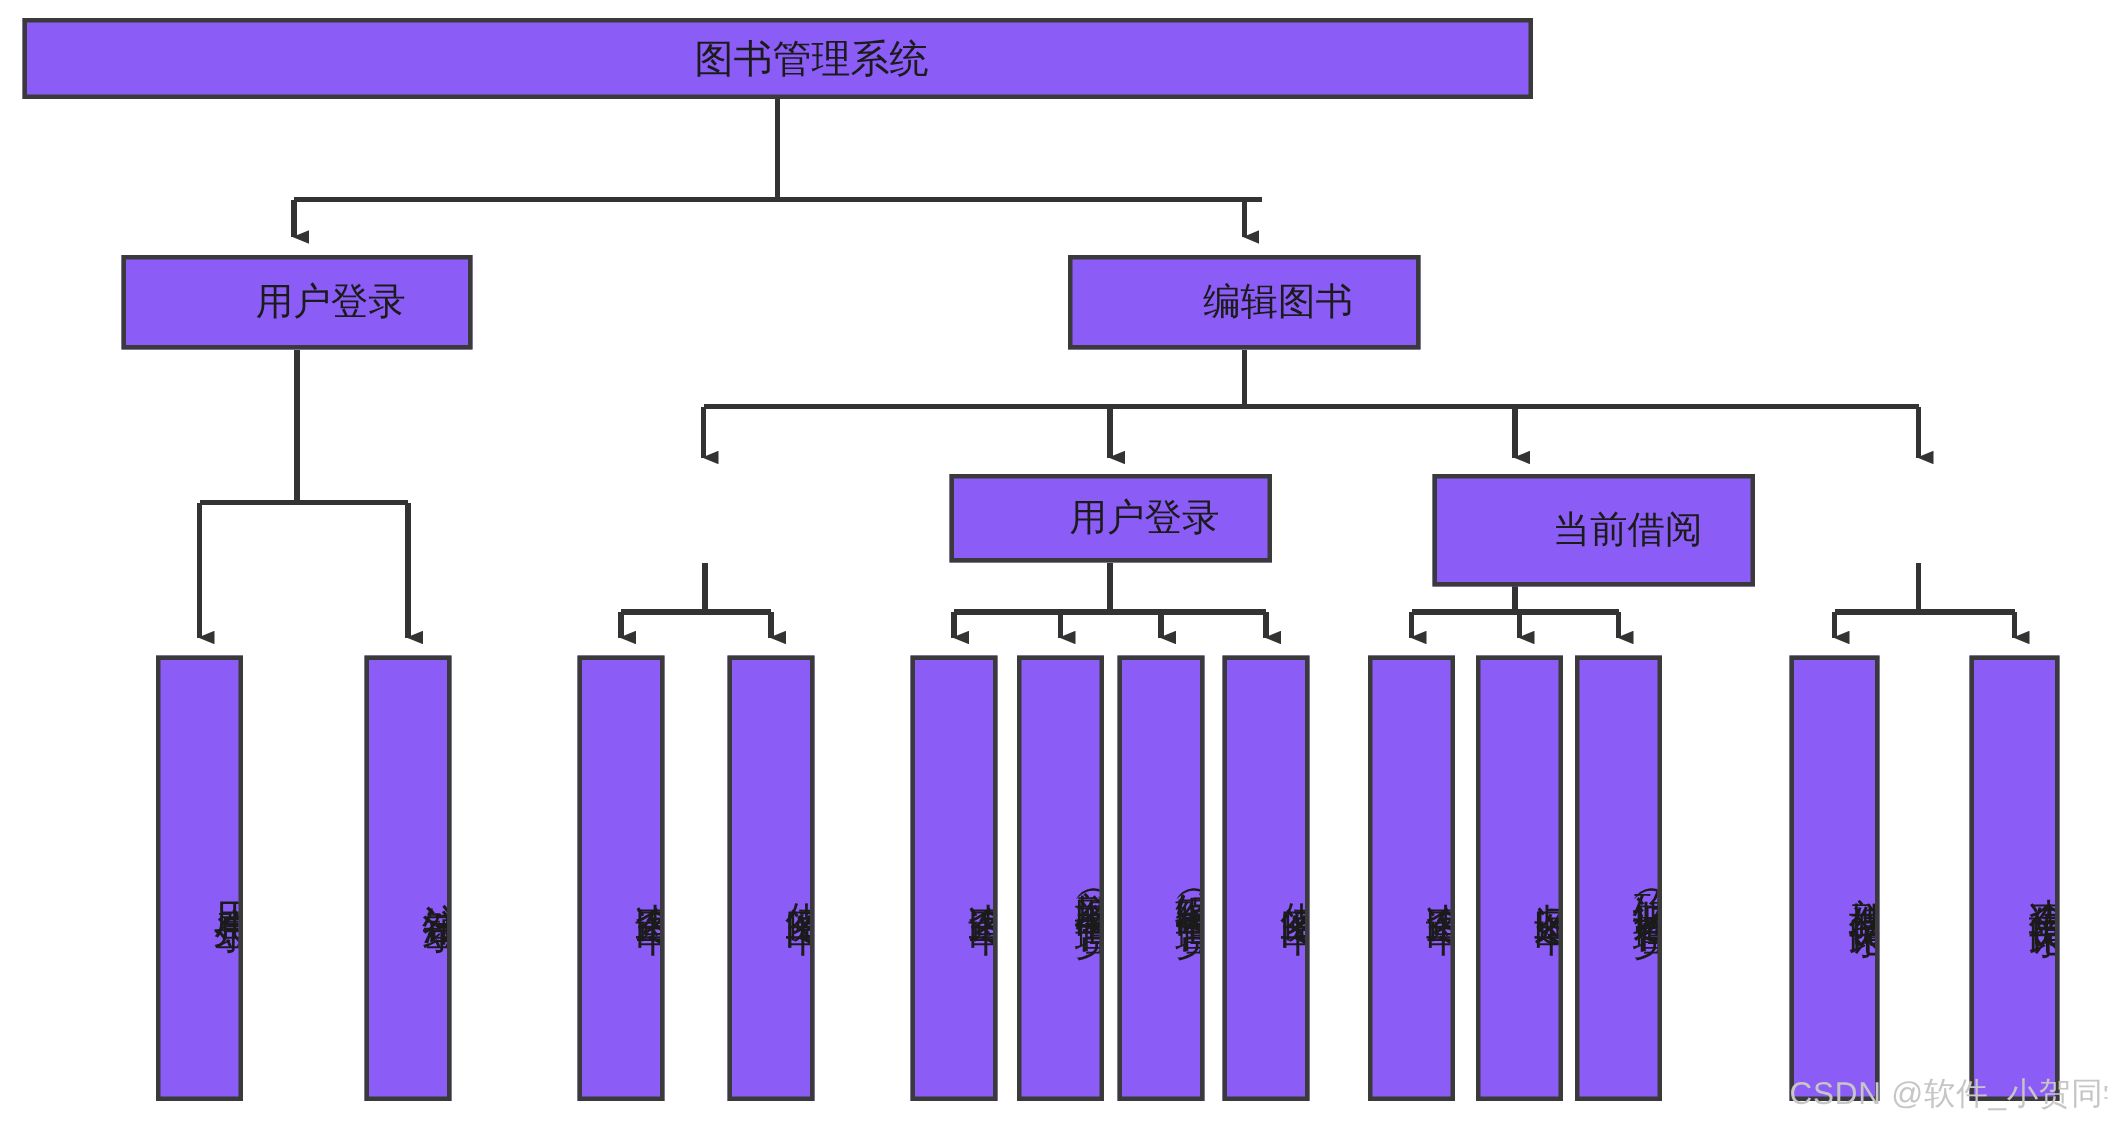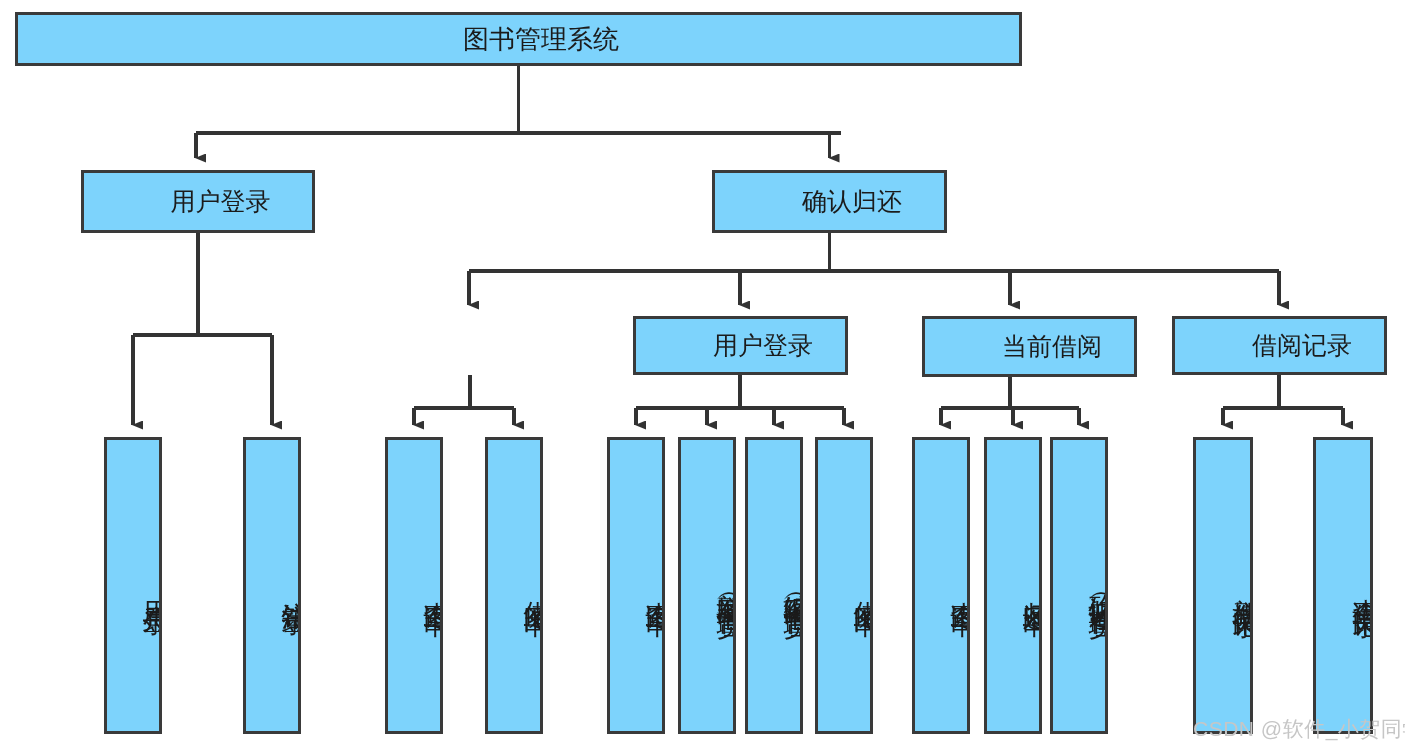--- a/index.html
+++ b/index.html
@@ -23,21 +23,21 @@
     position: absolute;
     left: 0;
     top: 0;
     width: 1405px;
     height: 747px;
     pointer-events: none;
   }
   .node {
     position: absolute;
     box-sizing: border-box;
-    background: #7dd3fc;
+    background: #8b5cf6;
     border: 3px solid #3a3a3a;
     display: flex;
     align-items: center;
     justify-content: center;
     overflow: hidden;
     padding-left: 45px;
   }
   .node-label {
     color: #1b1b1b;
     text-align: center;
@@ -125,31 +125,28 @@
   </svg>
 
   <div class="node root horizontal" style="left:15px; top:12px; width:1007px; height:54px;">
     <span class="node-label">图书管理系统</span>
   </div>
 
   <div class="node horizontal" style="left:81px; top:170px; width:234px; height:63px;">
     <span class="node-label">用户登录</span>
   </div>
   <div class="node horizontal" style="left:712px; top:170px; width:235px; height:63px;">
-    <span class="node-label">确认归还</span>
+    <span class="node-label">编辑图书</span>
   </div>
 
   <div class="node horizontal" style="left:633px; top:316px; width:215px; height:59px;">
     <span class="node-label">用户登录</span>
   </div>
-  <div class="node horizontal" style="left:922px; top:316px; width:215px; height:61px;">
+  <div class="node horizontal" style="left:955px; top:316px; width:215px; height:75px;">
     <span class="node-label">当前借阅</span>
-  </div>
-  <div class="node horizontal" style="left:1172px; top:316px; width:215px; height:59px;">
-    <span class="node-label">借阅记录</span>
   </div>
 
   <div class="node vertical" style="left:104px; top:437px; width:58px; height:297px;">
     <span class="node-label">用户登录</span>
   </div>
   <div class="node vertical" style="left:243px; top:437px; width:58px; height:297px;">
     <span class="node-label">注销登录</span>
   </div>
   <div class="node vertical" style="left:385px; top:437px; width:58px; height:297px;">
     <span class="node-label">查询图书</span>

